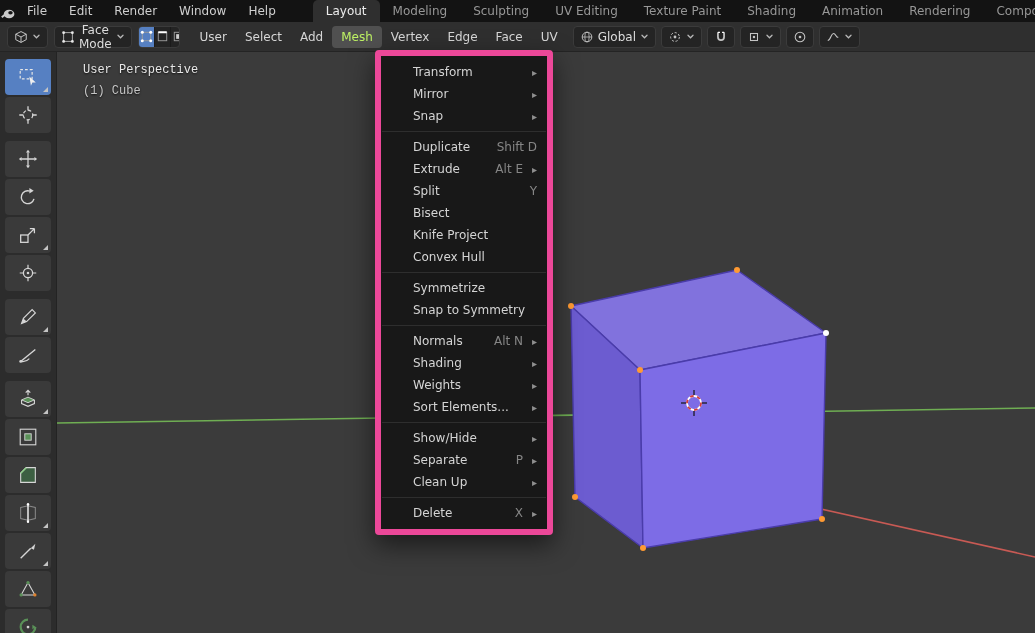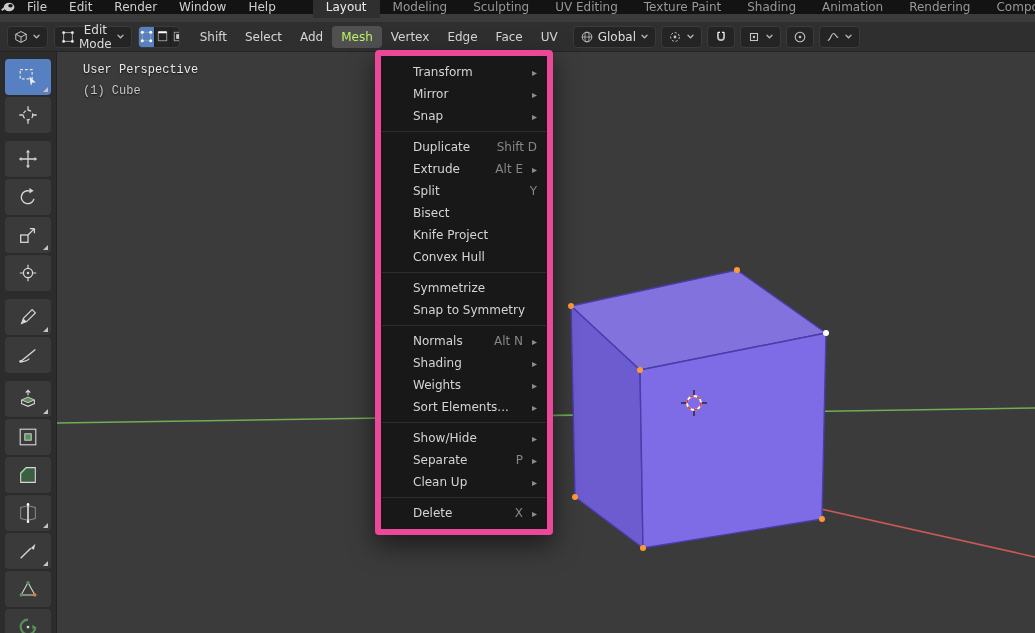--- a/index.html
+++ b/index.html
@@ -11,22 +11,22 @@
     font-size:12px; color:#d6d6d6;
     -webkit-user-select:none; user-select:none;
   }
   button { font-family:inherit; font-size:inherit; cursor:default; }
   .icon svg { display:block; }
 
   .app { position:relative; width:1035px; height:633px; }
 
   
   .topbar {
-    position:absolute; top:0; left:0; right:0; height:14px;
-    background:#131313; display:flex; align-items:center; z-index:20;
+    position:absolute; top:0; left:0; right:0; height:22px;
+    background:#131313; display:flex; align-items:flex-end; z-index:20;
   }
   .logo { width:26px; display:flex; align-items:center; justify-content:center; }
   .logo svg { width:16px; height:16px; }
   .tmenus { display:flex; }
   .tmenu { padding:0 11px; line-height:22px; color:#cfcfcf; white-space:nowrap; }
   .tabs { display:flex; margin-left:26px; }
   .tab { padding:0 13px; line-height:22px; color:#979797; white-space:nowrap; border-radius:5px 5px 0 0; }
   .tab.active { background:#2f2f2f; color:#ececec; }
 
   
@@ -148,21 +148,21 @@
     <button class="hbtn mode-dd">
       <span class="icon">
           <svg viewBox="0 0 16 16">
             <rect x="3" y="3" width="10" height="10" fill="none" stroke="#b0b0b0" stroke-width="1.1"></rect>
             <circle cx="3" cy="3" r="1.6" fill="#e9e9e9"></circle>
             <circle cx="13" cy="3" r="1.6" fill="#e9e9e9"></circle>
             <circle cx="3" cy="13" r="1.6" fill="#e9e9e9"></circle>
             <circle cx="13" cy="13" r="1.6" fill="#e9e9e9"></circle>
           </svg>
         </span>
-      <span>Edit Mode</span>
+      <span>Face Mode</span>
       <span class="icon chev">
           <svg viewBox="0 0 10 10">
             <path d="M2.2 3.6 L5 6.4 L7.8 3.6" fill="none" stroke="#b8b8b8" stroke-width="1.4" stroke-linecap="round"></path>
           </svg>
         </span>
     </button>
     <div class="seg" id="select-modes">
         <button class="mode-cell active">
           <span class="icon">
             <svg viewBox="0 0 16 16">
@@ -185,21 +185,21 @@
         <button class="mode-cell">
           <span class="icon">
             <svg viewBox="0 0 16 16">
               <rect x="3.5" y="3.5" width="9" height="9" fill="none" stroke="#9b9b9b" stroke-width="1"></rect>
               <rect x="5.5" y="5.5" width="5" height="5" fill="#cfcfcf"></rect>
             </svg>
           </span>
         </button>
       </div>
     <div class="hmenus" id="header-menus">
-        <div class="hmenu">Shift</div>
+        <div class="hmenu">User</div>
         <div class="hmenu">Select</div>
         <div class="hmenu">Add</div>
         <div class="hmenu open">Mesh</div>
         <div class="hmenu">Vertex</div>
         <div class="hmenu">Edge</div>
         <div class="hmenu">Face</div>
         <div class="hmenu">UV</div>
       </div>
     <div class="rcluster">
       <button class="hbtn">

